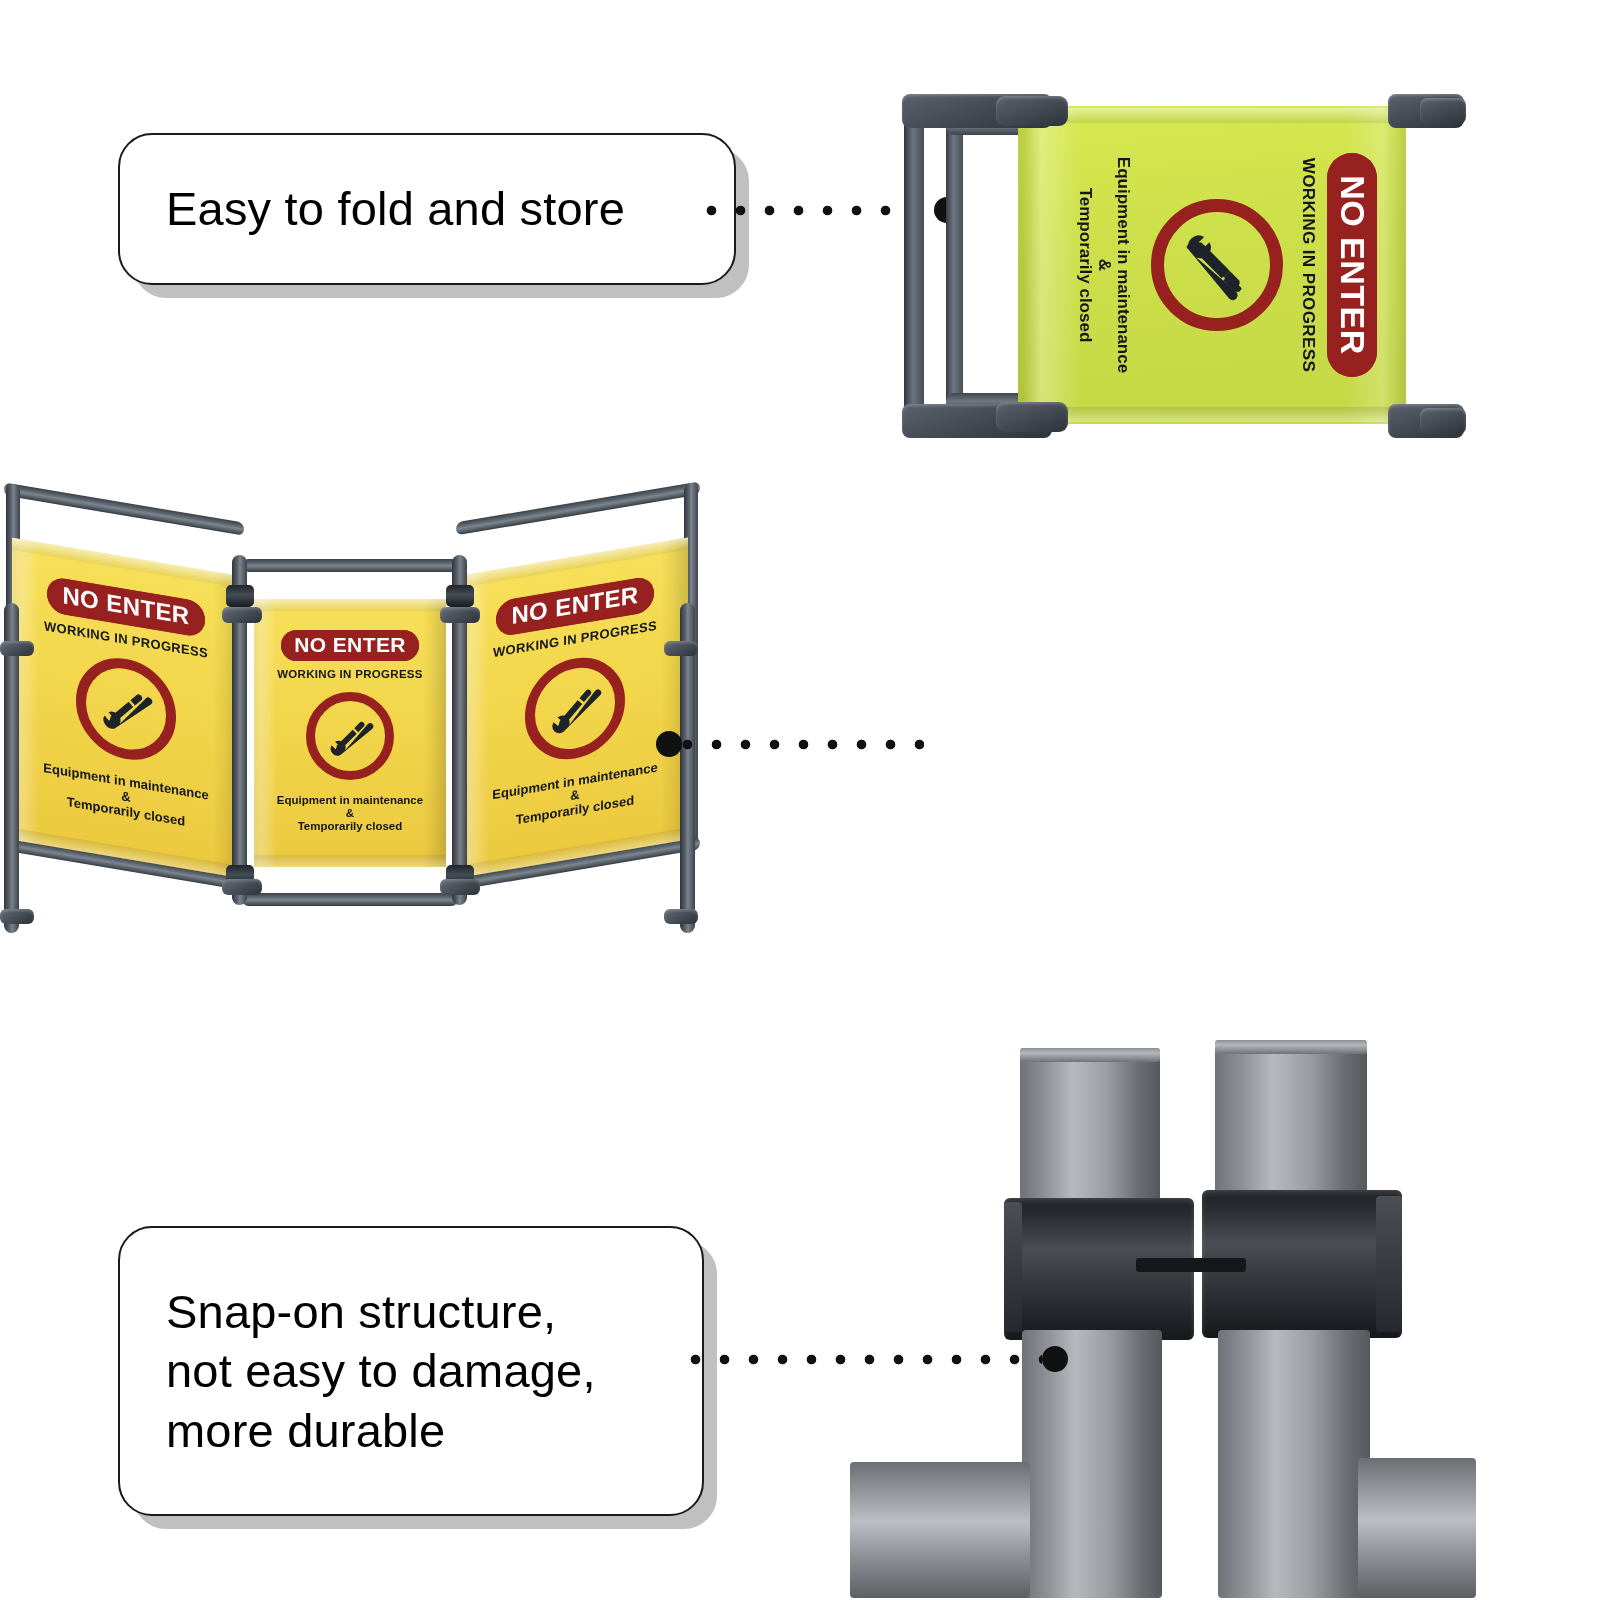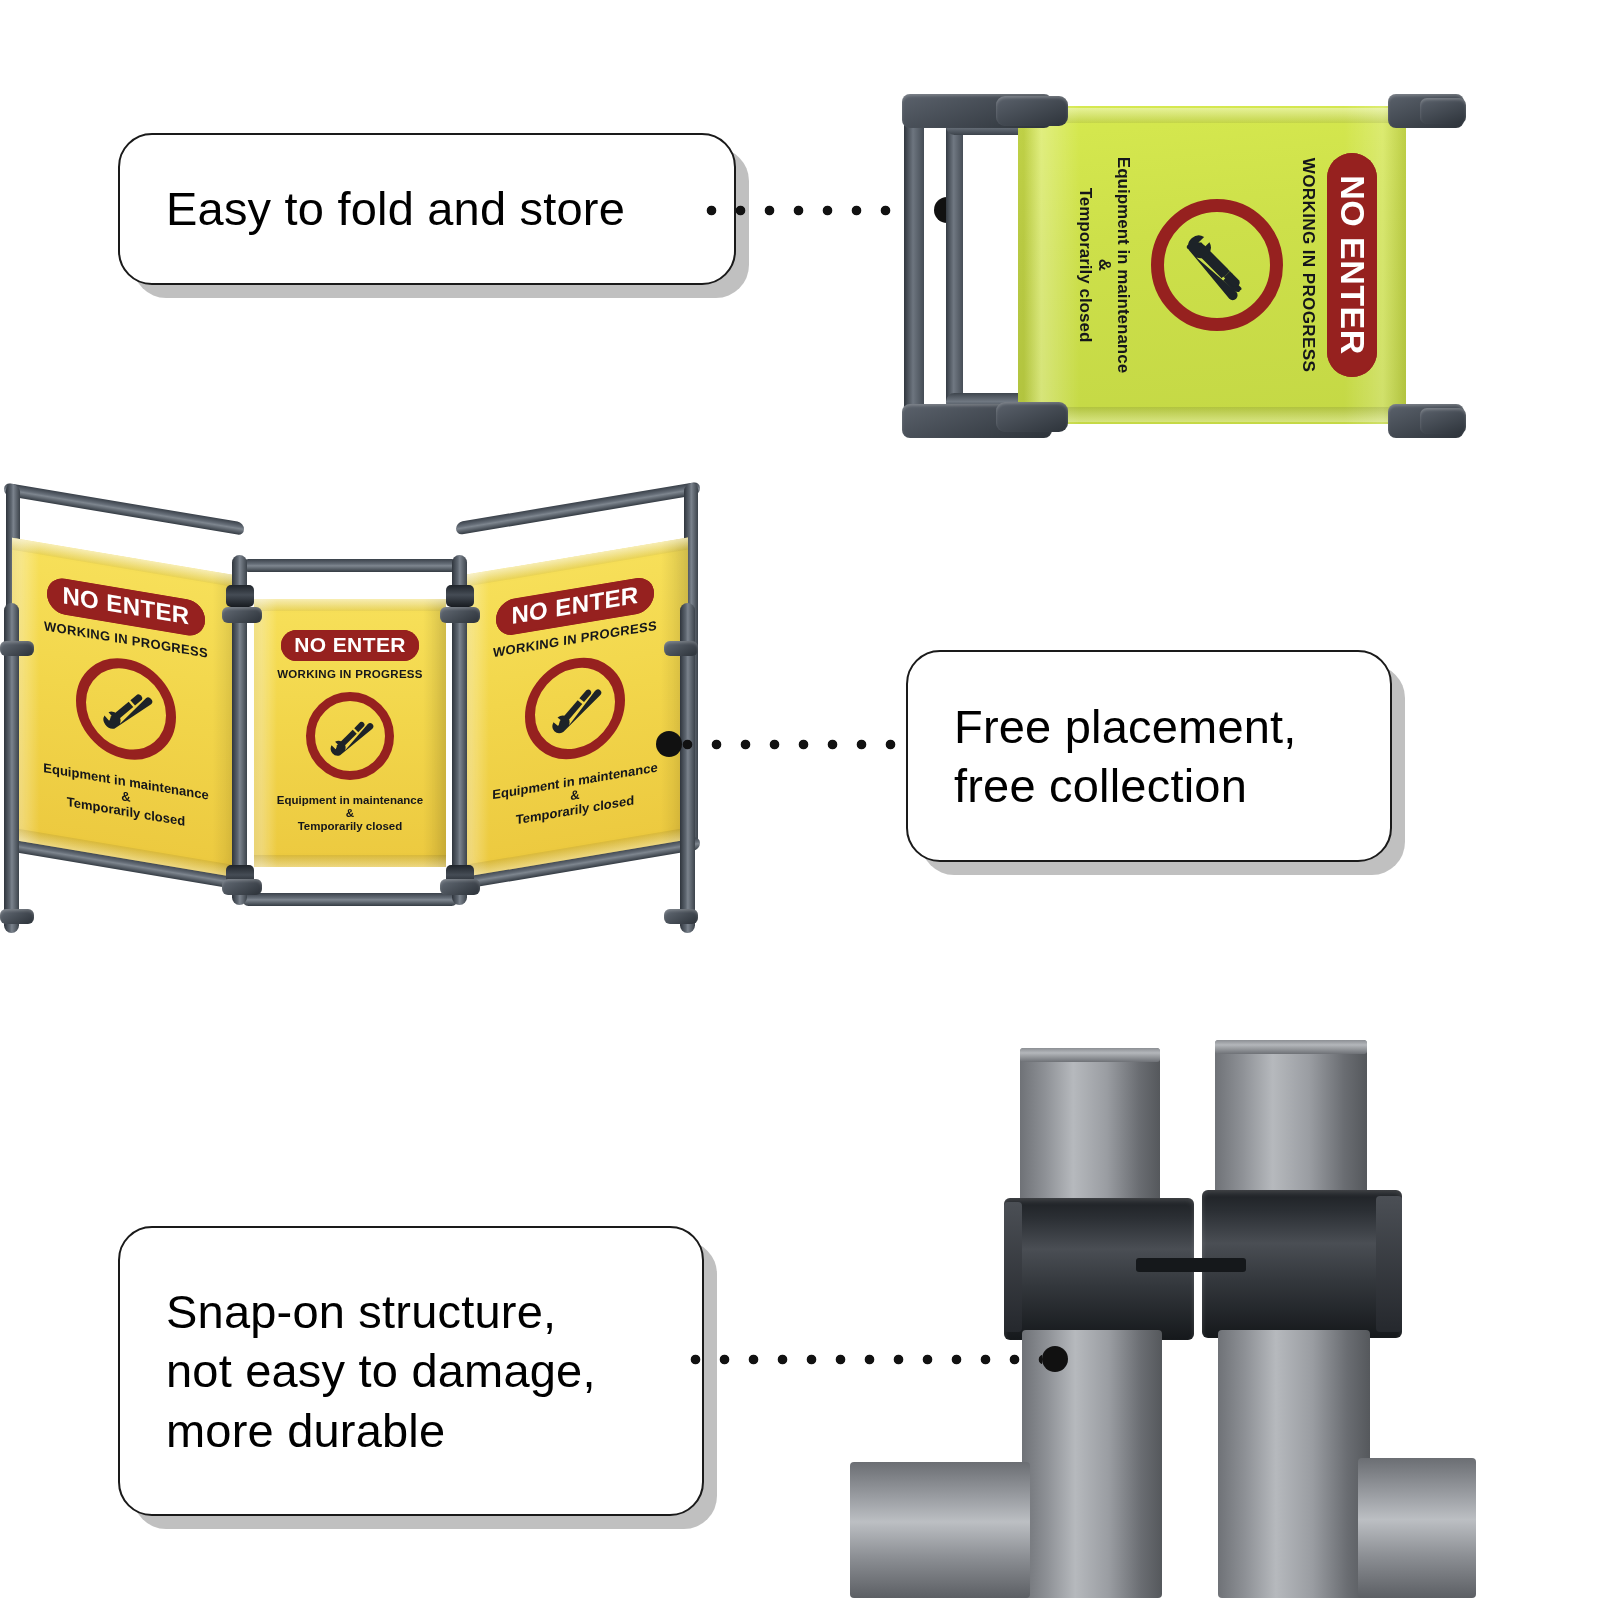--- a/index.html
+++ b/index.html
@@ -399,24 +399,20 @@
     <div class="joint" style="left:0px;    top:414px; width:34px; height:15px;"></div>
     <div class="pipe v" style="left:680px; top:108px; width:15px; height:330px;"></div>
     <div class="joint" style="left:664px;  top:146px; width:34px; height:15px;"></div>
     <div class="joint" style="left:664px;  top:414px; width:34px; height:15px;"></div>
   </div>
 
   <div class="leader rev" id="leader-place">
     <div class="dots"></div>
     <div class="endcap"></div>
   </div>
-  <div class="callout" id="callout-place">
-    <div class="txt">Free placement,
-free collection</div>
-  </div>
 
   <div id="connector">
 
     <div class="cpipe vert" style="left:190px; top:18px;  width:140px; height:205px;"></div>
     <div class="ccap" style="left:190px; top:18px;  width:140px; height:14px;"></div>
     <div class="cpipe vert" style="left:385px; top:10px;  width:152px; height:215px;"></div>
     <div class="ccap" style="left:385px; top:10px;  width:152px; height:14px;"></div>
 
     <div class="collar" style="left:174px; top:168px; width:190px; height:142px;"></div>
     <div class="collar" style="left:372px; top:160px; width:200px; height:148px;"></div>

